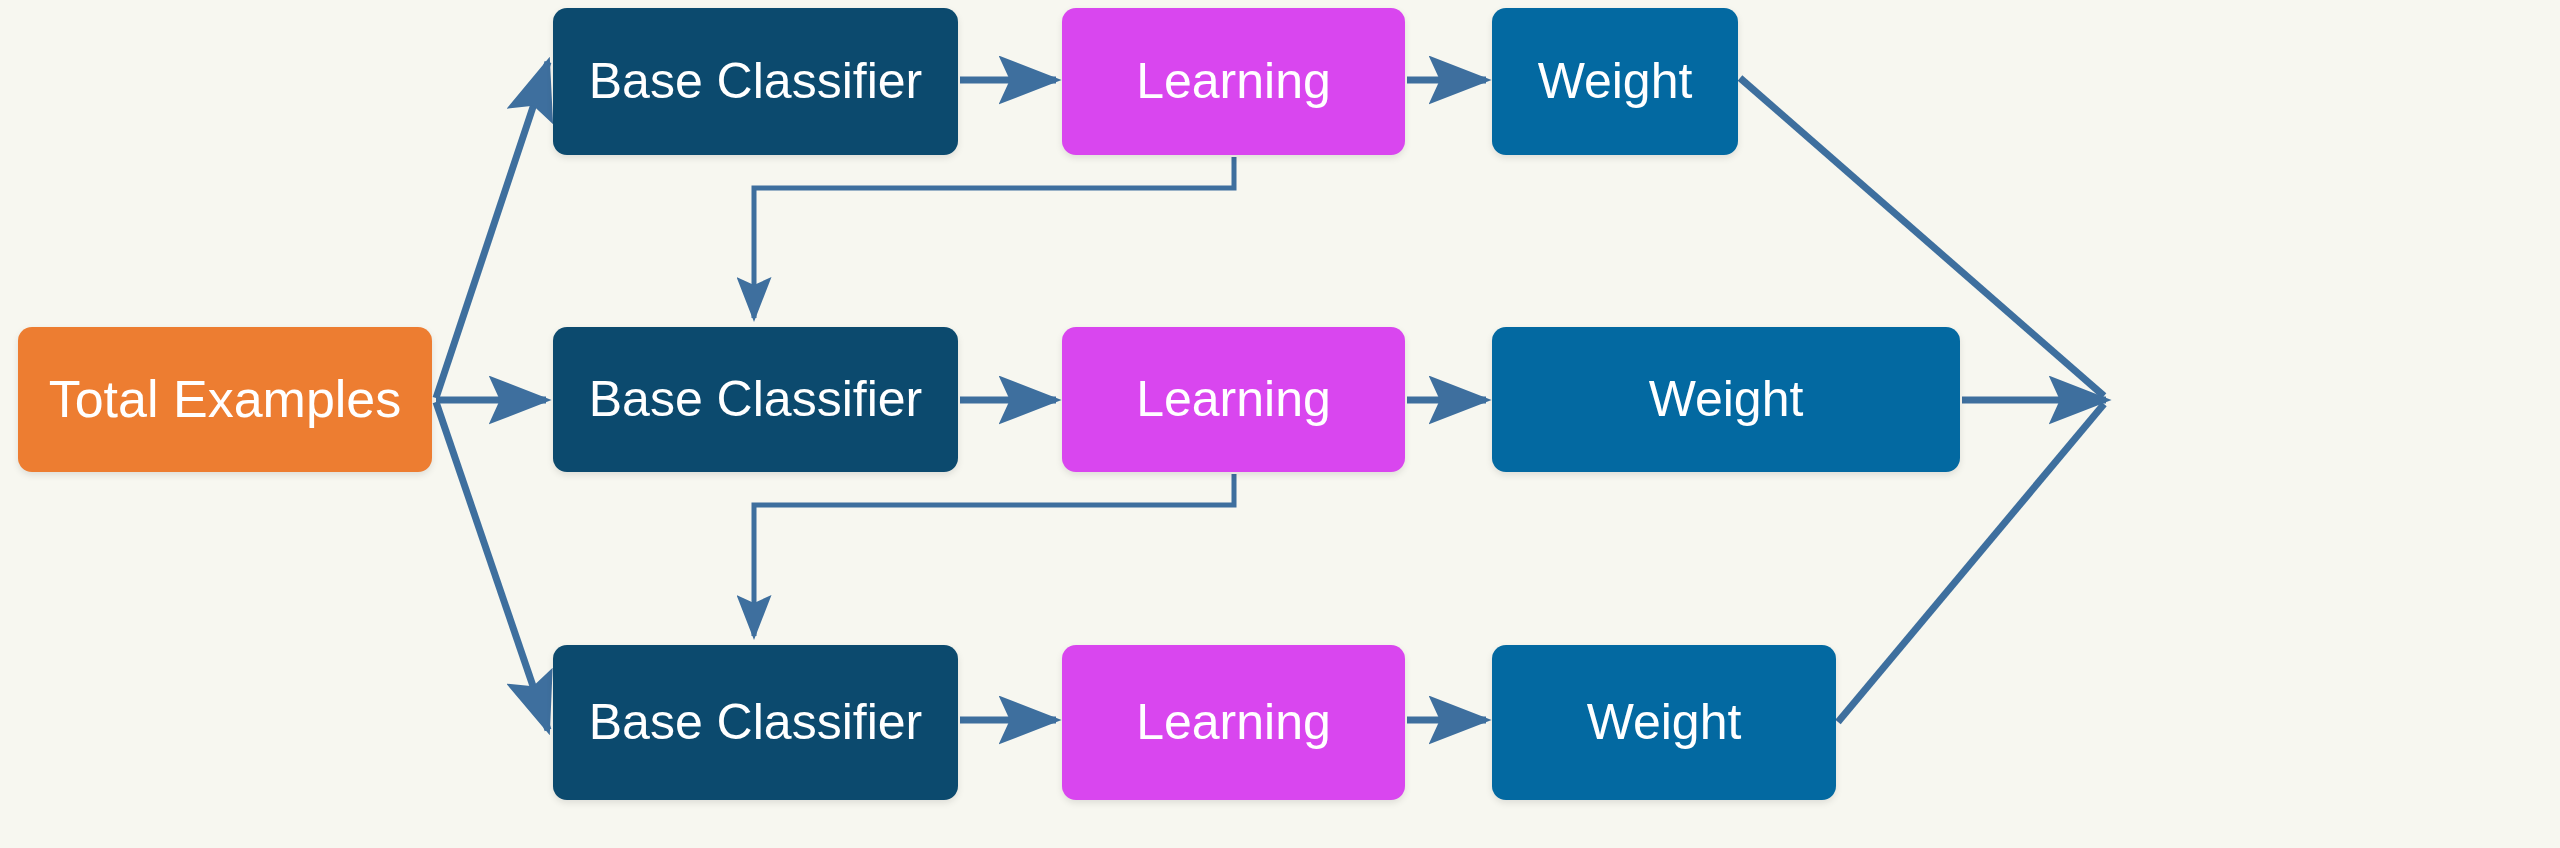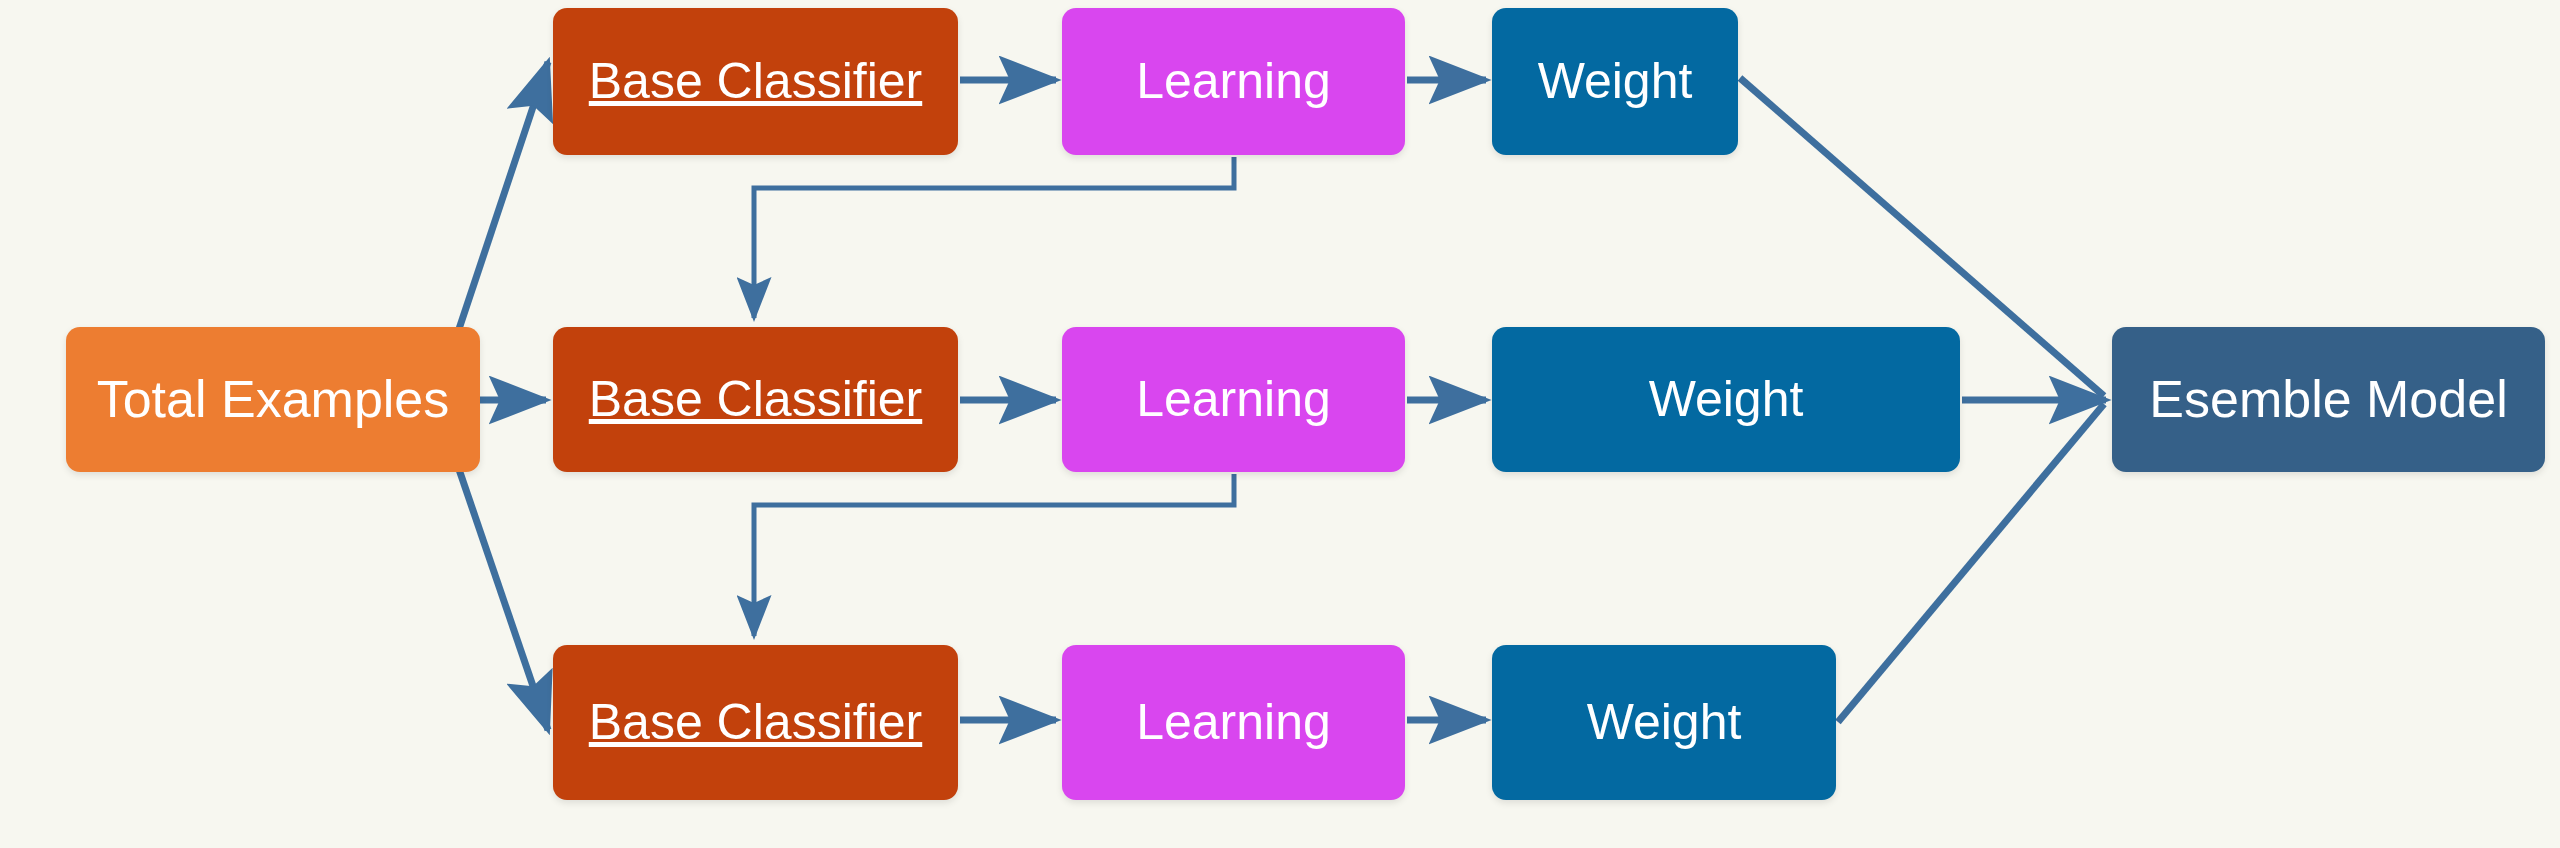--- a/index.html
+++ b/index.html
@@ -16,22 +16,22 @@
     display:flex;align-items:center;justify-content:center;
     border-radius:14px;
     color:#ffffff;
     box-sizing:border-box;
     text-align:center;
     line-height:1.1;
     box-shadow:0 3px 7px rgba(0,0,0,0.10);
     z-index:3;
   }
   .node span{display:block;}
-  .n-source   { background:#ed7d31;margin-left:48px; }
-  .n-base     { background:#c2410c;text-decoration:underline; }
+  .n-source   { background:#ed7d31; }
+  .n-base     { background:#0c4a6e; }
   .n-learn    { background:#d946ef; }
   .n-weight   { background:#0369a1; }
   .n-ensemble { background:#356088; }
 </style>
 </head>
 <body>
 
 <div id="canvas">
 
   <svg id="wires" viewBox="0 0 2560 848" xmlns="http://www.w3.org/2000/svg">
@@ -102,17 +102,14 @@
   </div>
 
   <div class="node n-weight" style="left:1492px;top:327px;width:468px;height:145px;font-size:50px;">
     <span>Weight</span>
   </div>
 
   <div class="node n-weight" style="left:1492px;top:645px;width:344px;height:155px;font-size:50px;">
     <span>Weight</span>
   </div>
 
-  <div class="node n-ensemble" style="left:2112px;top:327px;width:433px;height:145px;font-size:52px;">
-    <span>Esemble Model</span>
-  </div>
 
 </div>
 
 </body></html>

